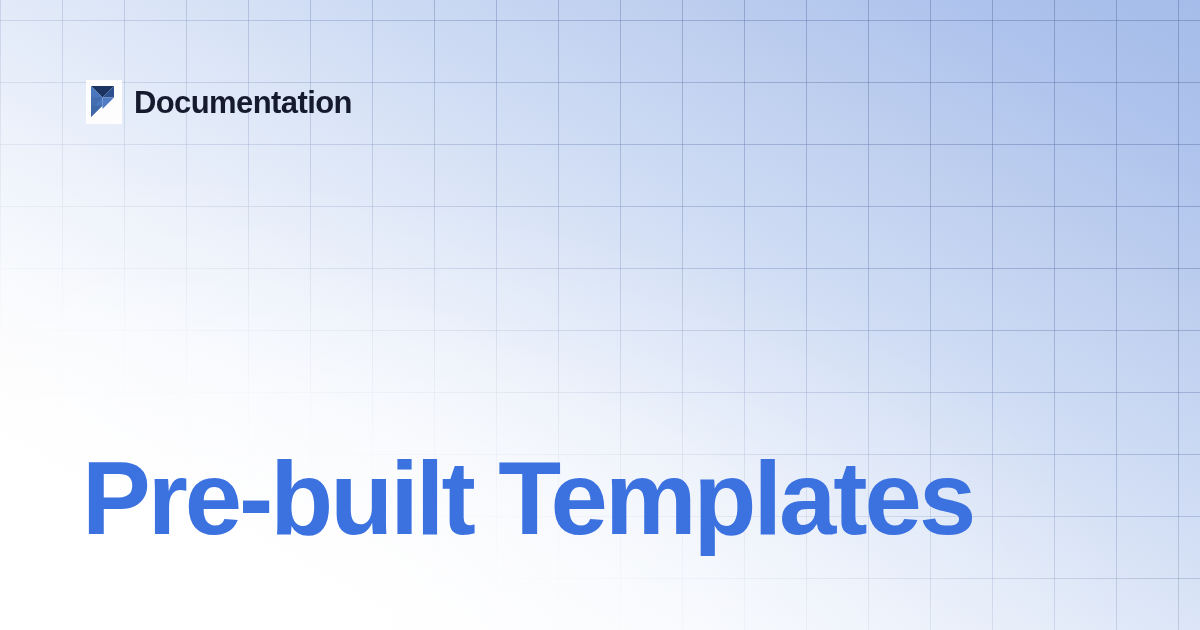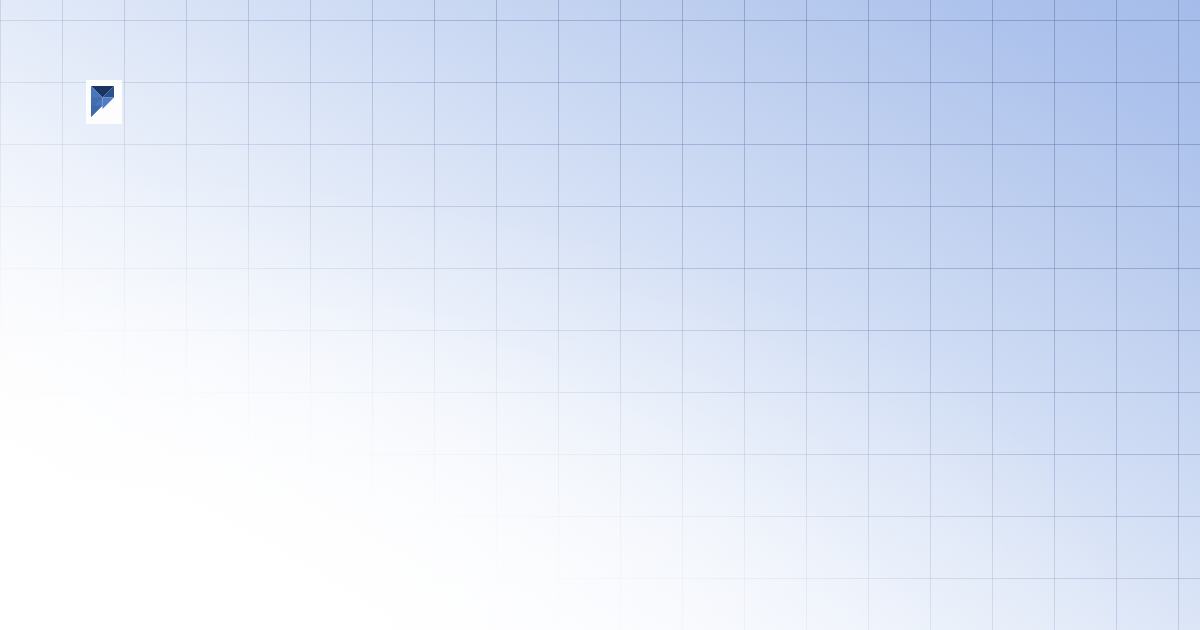--- a/index.html
+++ b/index.html
@@ -140,16 +140,18 @@
 
         <polygon points="0,0 23,0 11.5,11.5" fill="#1b3563"></polygon>
         <polygon points="23,0 11.5,11.5 23,11.5" fill="#2c4f8e"></polygon>
 
         <polygon points="0,0 0,31 11.5,19.5 11.5,11.5" fill="#4a76bd"></polygon>
         <polygon points="0,11.5 11.5,11.5 0,23" fill="#436dae"></polygon>
         <polygon points="11.5,11.5 23,11.5 11.5,23" fill="#4f7cc4"></polygon>
         <polygon points="0,19.5 11.5,19.5 0,31" fill="#3f68a8"></polygon>
       </svg>
     </span>
+    <span class="brand-name">Documentation</span>
   </div>
 
+  <h1 class="headline">Pre-built Templates</h1>
 
 </div>
 
 </body></html>

